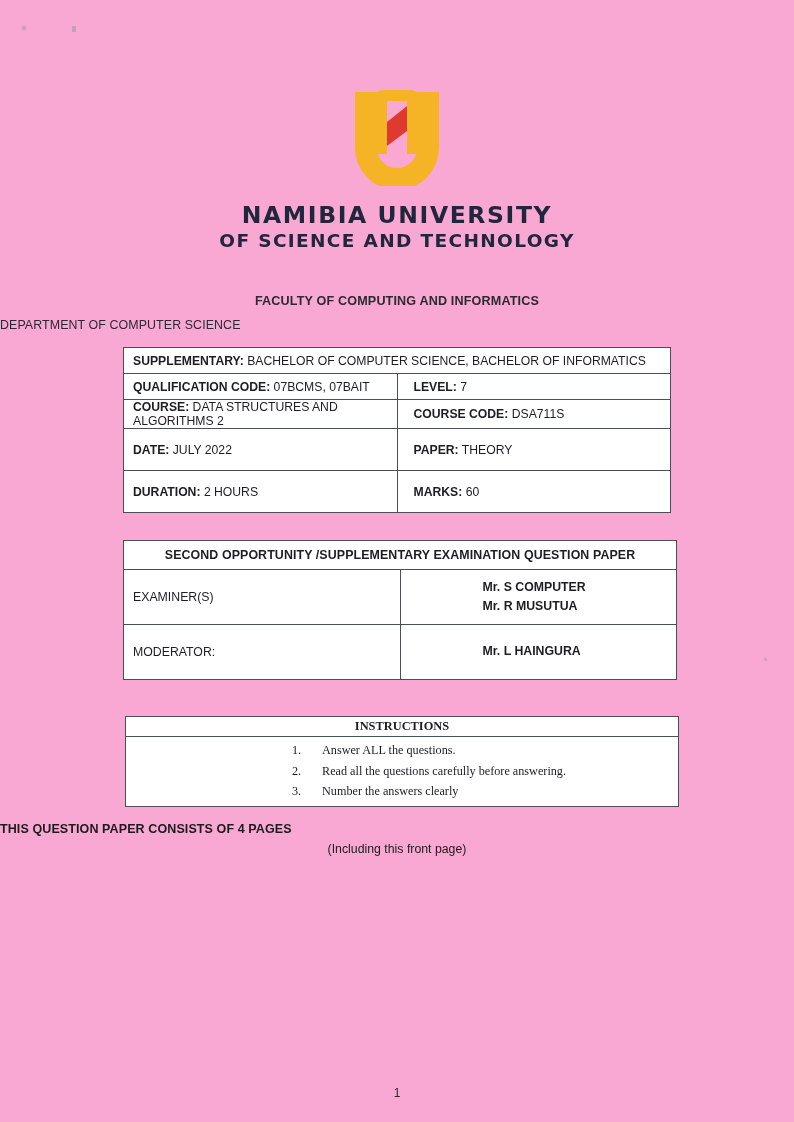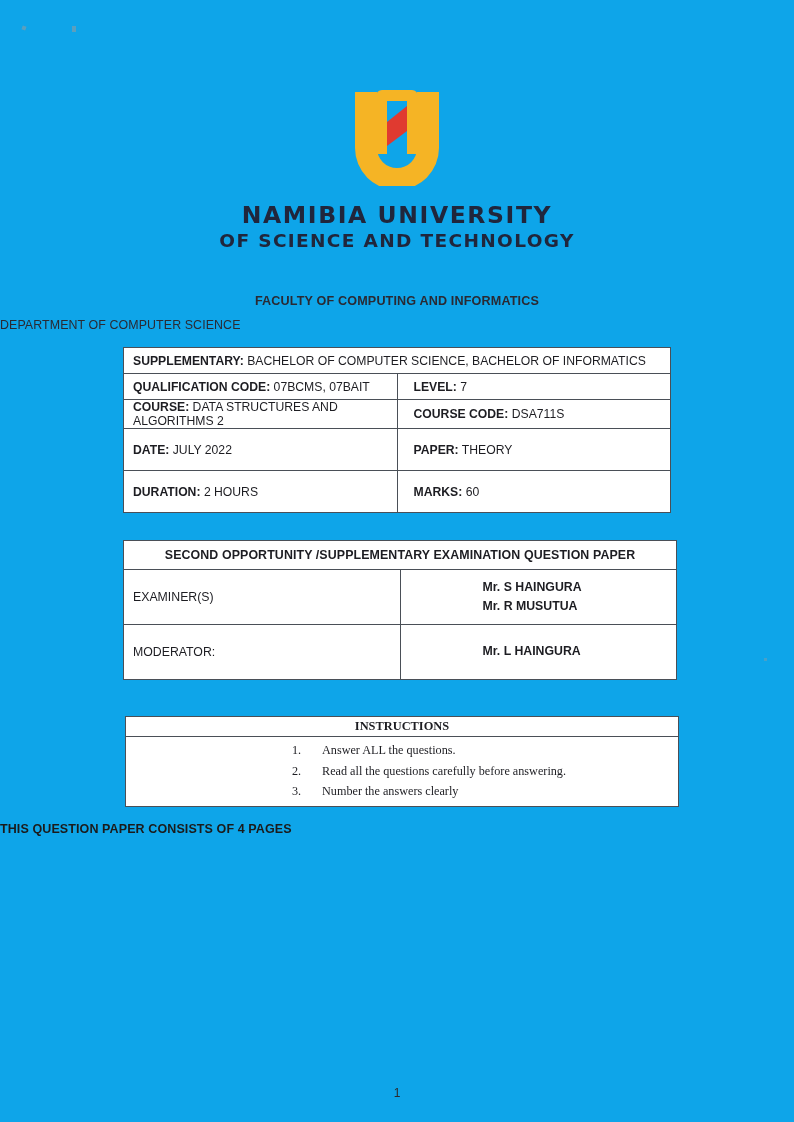--- a/index.html
+++ b/index.html
@@ -12,21 +12,21 @@
     height: 1122px;
     position: relative;
     font-family: "Liberation Sans", sans-serif;
     color: #1b1b1b;
     overflow: hidden;
   }
 
   .page {
     position: absolute;
     inset: 0;
-    background: #0ea5e9;
+    background: #f9a8d4;
   }
 
   
   .speck {
     position: absolute;
     background: #9a9a9a;
     opacity: .55;
   }
   .speck-a { left: 22px; top: 26px;  width: 4px; height: 4px; transform: rotate(20deg); }
   .speck-b { left: 72px; top: 26px;  width: 4px; height: 6px; }
@@ -285,21 +285,21 @@
   </table>
 
   <table class="doc" id="examiner-table">
     <tbody>
       <tr>
         <td class="title-cell" colspan="2">SECOND OPPORTUNITY  /SUPPLEMENTARY EXAMINATION QUESTION PAPER</td>
       </tr>
       <tr>
         <td class="label-cell">EXAMINER(S)</td>
         <td class="names-cell">
-          <div>Mr. S HAINGURA</div>
+          <div>Mr. S COMPUTER</div>
           <div>Mr. R MUSUTUA</div>
         </td>
       </tr>
       <tr>
         <td class="label-cell">MODERATOR:</td>
         <td class="names-cell">Mr. L HAINGURA</td>
       </tr>
     </tbody>
   </table>
 
@@ -314,15 +314,16 @@
             <li>Answer ALL the questions.</li>
             <li>Read all the questions carefully before answering.</li>
             <li>Number the answers clearly</li>
           </ol>
         </td>
       </tr>
     </tbody>
   </table>
 
   <div class="consists">THIS QUESTION PAPER CONSISTS OF 4 PAGES</div>
+  <div class="including">(Including this front page)</div>
   <div class="page-no">1</div>
 
 </div>
 
 </body></html>

